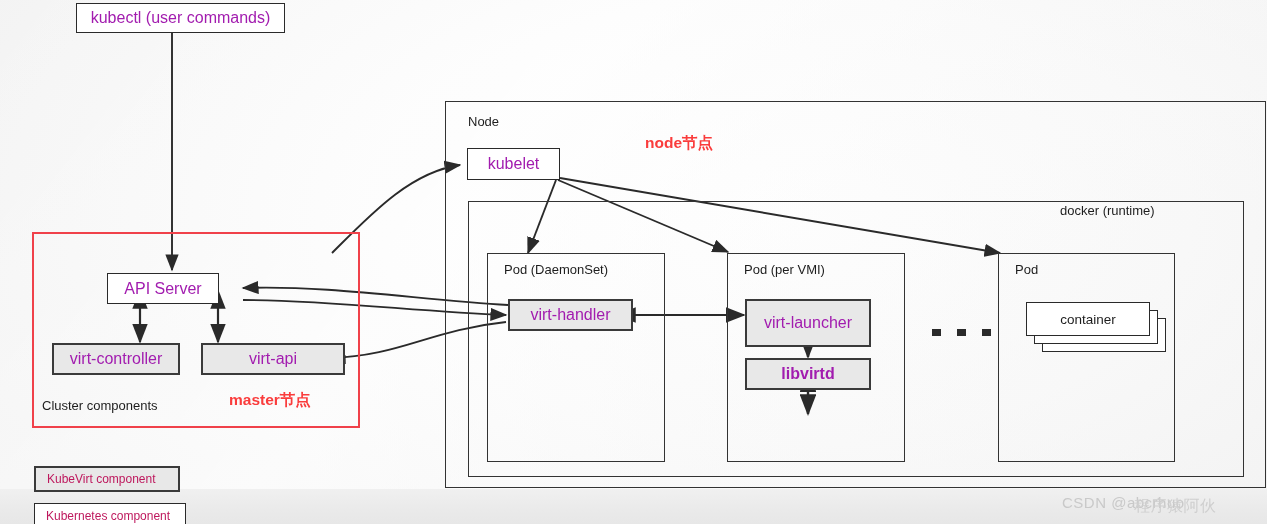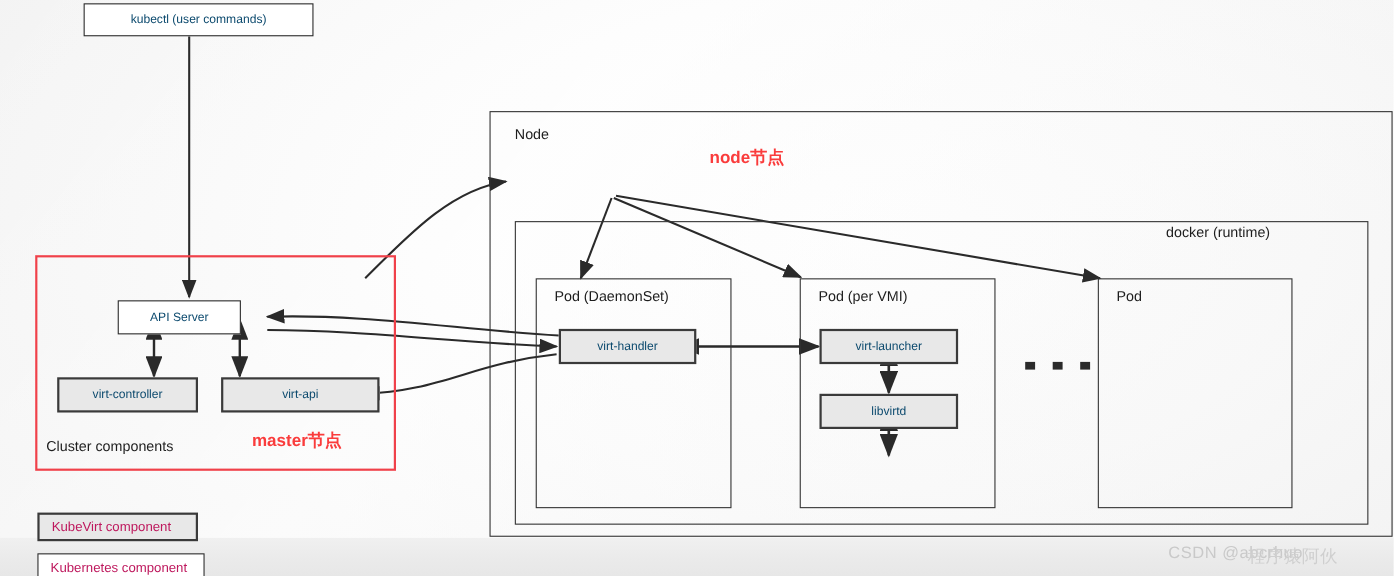--- a/index.html
+++ b/index.html
@@ -42,22 +42,22 @@
     overflow: visible;
     pointer-events: none;
   }
 
   .box {
     position: absolute;
     box-sizing: border-box;
     display: flex;
     align-items: center;
     justify-content: center;
-    font-size: 11px;
-    color: #0c4a6e;
+    font-size: 16px;
+    color: #a21caf;
     white-space: nowrap;
   }
   
   .k8s-box {
     background: #ffffff;
     border: 1.6px solid #2a2a2a;
   }
   
   .kv-box {
     background: #e8e8e8;
@@ -220,53 +220,63 @@
   <div class="plain-label" style="left:42px; top:398px;">Cluster components</div>
 
   <div class="red-text" style="left:229px; top:390px;">master节点</div>
 
   <div class="outline-box" style="left:445px; top:101px; width:821px; height:387px;"></div>
 
   <div class="outline-label" style="left:468px; top:114px;">Node</div>
 
   <div class="red-text" style="left:645px; top:133px;">node节点</div>
 
+  <div class="box k8s-box" style="left:467px; top:148px; width:93px; height:32px;">
+    <span>kubelet</span>
+  </div>
 
   <div class="outline-box" style="left:468px; top:201px; width:776px; height:276px;"></div>
 
   <div class="outline-label" style="left:1060px; top:203px;">docker (runtime)</div>
 
   <div class="outline-box" style="left:487px; top:253px; width:178px; height:209px;"></div>
   <div class="outline-label" style="left:504px; top:262px;">Pod (DaemonSet)</div>
 
   <div class="box kv-box" style="left:508px; top:299px; width:125px; height:32px;">
     <span>virt-handler</span>
   </div>
 
   <div class="outline-box" style="left:727px; top:253px; width:178px; height:209px;"></div>
   <div class="outline-label" style="left:744px; top:262px;">Pod (per VMI)</div>
 
-  <div class="box kv-box" style="left:745px; top:299px; width:126px; height:32px;">
+  <div class="box kv-box" style="left:745px; top:299px; width:126px; height:48px;">
     <span>virt-launcher</span>
   </div>
 
-  <div class="box kv-box" style="left:745px; top:358px; width:126px; height:32px;">
+  <div class="box kv-box" style="left:745px; top:358px; width:126px; height:32px;font-weight:bold;">
     <span>libvirtd</span>
   </div>
 
 
   <div class="ellipsis-dots" style="left:932px; top:329px;">
     <i></i>
     <i></i>
     <i></i>
   </div>
 
   <div class="outline-box" style="left:998px; top:253px; width:177px; height:209px;"></div>
   <div class="outline-label" style="left:1015px; top:262px;">Pod</div>
 
+  <div class="container-stack" style="left:1026px; top:302px;">
+    <div class="layer l3"></div>
+    <div class="layer l2"></div>
+    <div class="layer l1">
+      <span>container</span>
+    </div>
+  </div>
 
   <div class="legend-box kv-box" style="left:34px; top:466px; width:146px; height:26px; justify-content:flex-start;">
     <span>KubeVirt component</span>
   </div>
 
   <div class="legend-box k8s-box" style="left:34px; top:503px; width:152px; height:26px; justify-content:flex-start;">
     <span>Kubernetes component</span>
   </div>
 
   <div class="watermark" style="left:1062px; top:494px;">CSDN @abcrhuo</div>

